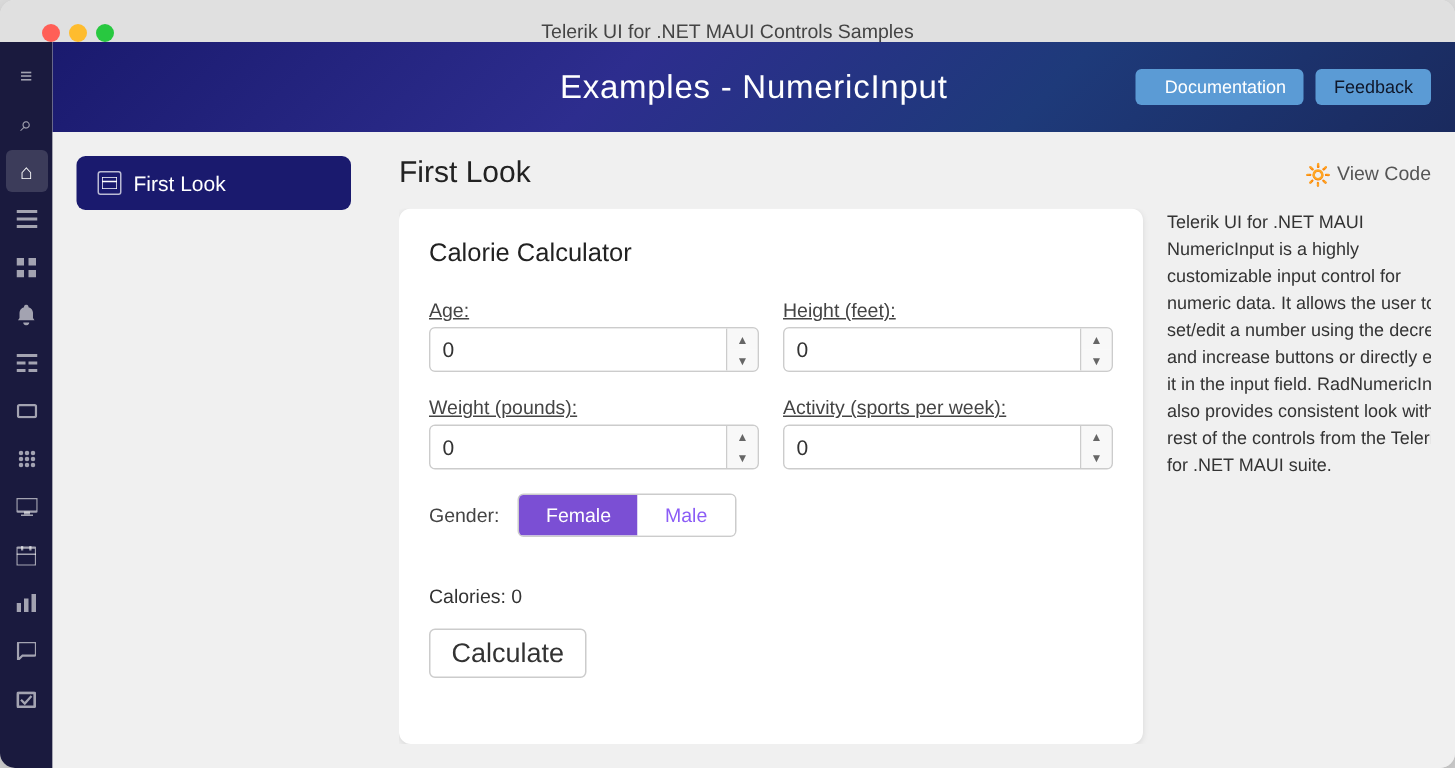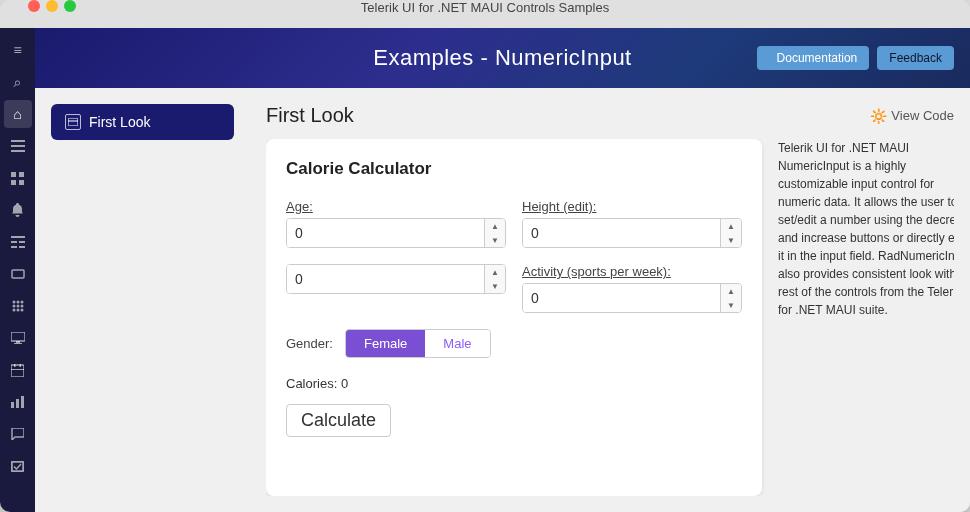--- a/index.html
+++ b/index.html
@@ -19,21 +19,21 @@
       overflow: hidden;
       display: flex;
       flex-direction: column;
       box-shadow: 0 10px 40px rgba(0,0,0,0.4);
     }
 
     .titlebar {
       background: #e0e0e0;
       height: 28px;
       display: flex;
-      align-items: flex-start;
+      align-items: flex-end;
       padding: 0 28px;
       position: relative;
       flex-shrink: 0;
     }
     .traffic-lights {
       display: flex;
       gap: 6px;
     }
     .traffic-light {
       width: 12px;
@@ -211,21 +211,21 @@
 
     .calculator-card {
       background: white;
       border-radius: 8px;
       padding: 20px;
       flex: 1;
       box-shadow: 0 1px 4px rgba(0,0,0,0.1);
     }
     .calc-title {
       font-size: 17px;
-      font-weight: 700;
+      font-weight: 400;
       color: #222;
       margin-bottom: 20px;
     }
 
     .form-grid {
       display: grid;
       grid-template-columns: 1fr 1fr;
       gap: 16px;
       margin-bottom: 16px;
     }
@@ -266,21 +266,21 @@
       justify-content: center;
       font-size: 8px;
       color: #666;
     }
 
     
     .gender-row {
       display: flex;
       align-items: center;
       gap: 12px;
-      margin-bottom: 16px;
+      margin-bottom: 31px;
     }
     .gender-label {
       font-size: 13px;
       color: #444;
     }
     .gender-toggle {
       display: flex;
       border: 1px solid #ccc;
       border-radius: 4px;
       overflow: hidden;
@@ -472,31 +472,32 @@
                   <div class="number-input-wrapper">
                     <input type="text" class="number-input" value="0" style="">
                     <div class="spinner-btns">
                       <button class="spinner-btn">▲</button>
                       <button class="spinner-btn">▼</button>
                     </div>
                   </div>
                 </div>
 
                 <div class="form-field">
-                  <label>Height (edit):</label>
+                  <label>Height (feet):</label>
                   <div class="number-input-wrapper">
                     <input type="text" class="number-input" value="0" style="">
                     <div class="spinner-btns">
                       <button class="spinner-btn">▲</button>
                       <button class="spinner-btn">▼</button>
                     </div>
                   </div>
                 </div>
 
                 <div class="form-field">
+                  <label>Weight (pounds):</label>
                   <div class="number-input-wrapper">
                     <input type="text" class="number-input" value="0" style="">
                     <div class="spinner-btns">
                       <button class="spinner-btn">▲</button>
                       <button class="spinner-btn">▼</button>
                     </div>
                   </div>
                 </div>
 
                 <div class="form-field">

